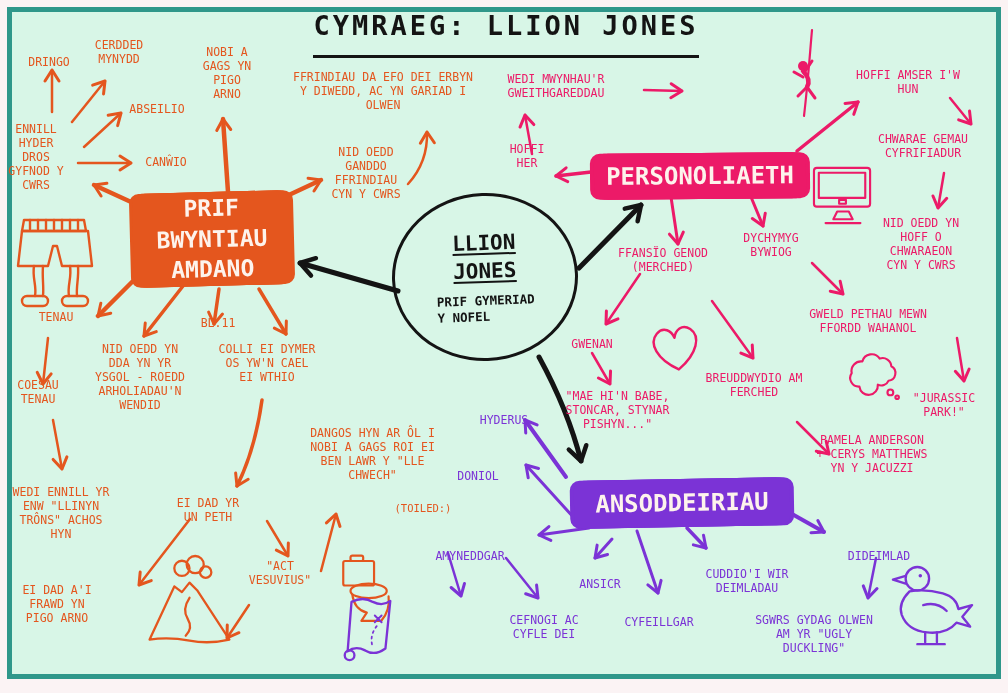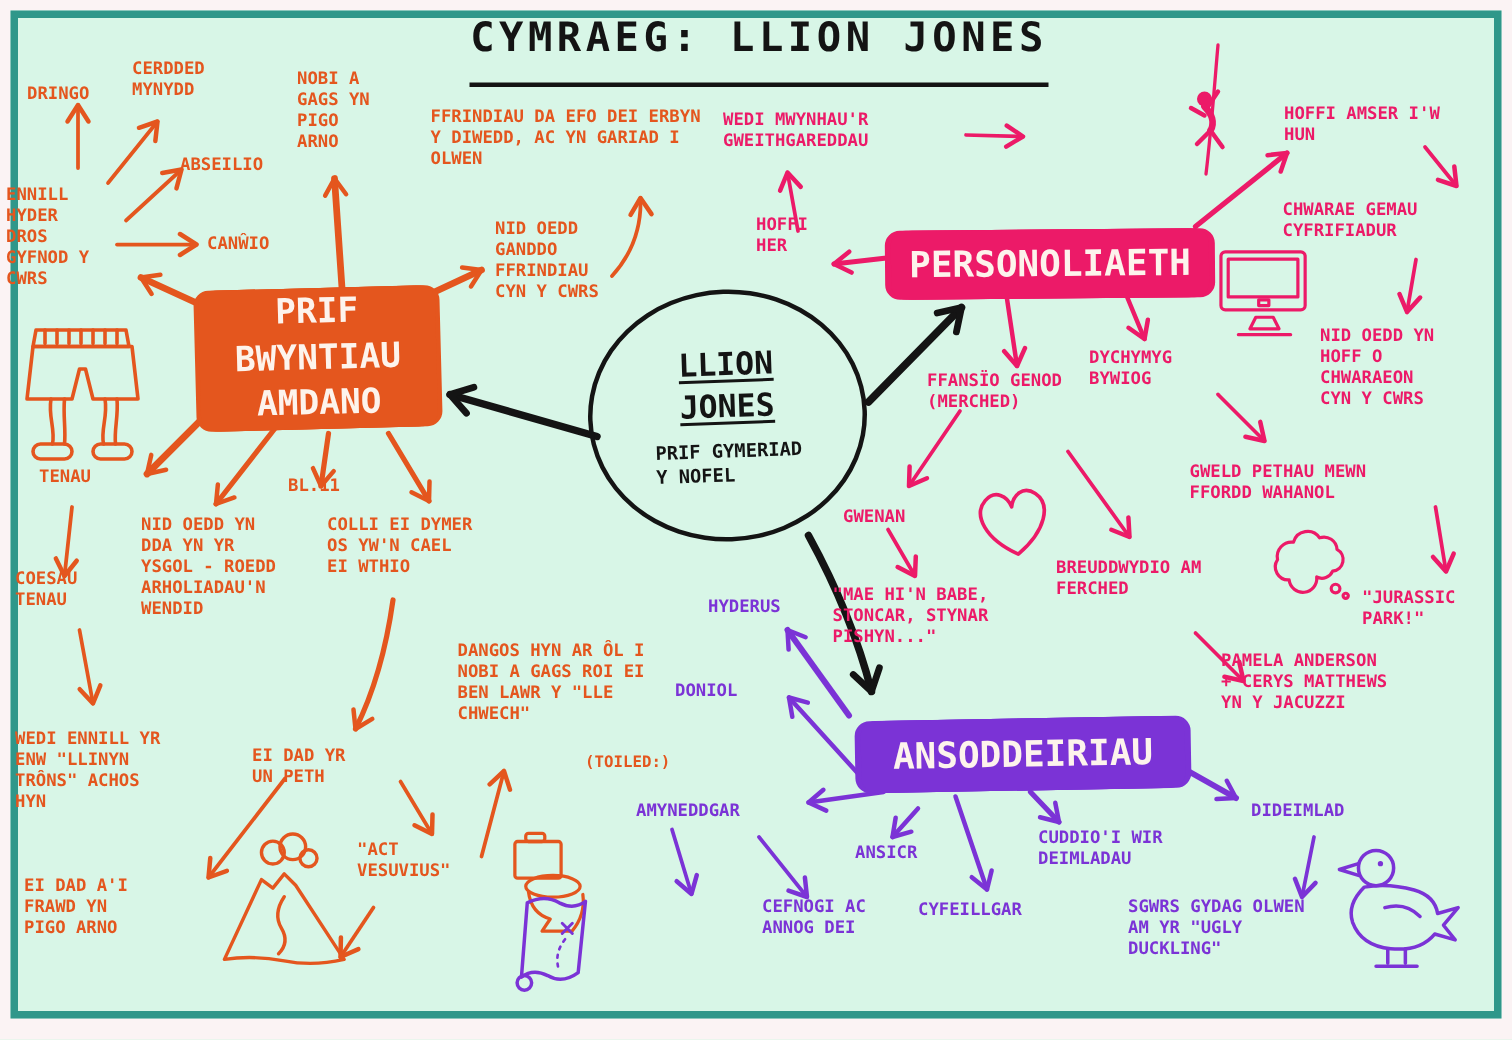--- a/index.html
+++ b/index.html
@@ -2,25 +2,25 @@
 <html style="--orange: #e4561e; --pink: #ec1a68; --purple: #7b33d6; --ink: #141414; --background: #d8f6e7; --frame: #2f978a;"><head>
 <meta charset="utf-8">
 <style>
   html,body{margin:0;padding:0;}
   body{width:1008px;height:693px;position:relative;overflow:hidden;background:#fbf3f4;
        font-family:"DejaVu Sans Mono", monospace;}
   .page{position:absolute;inset:0;}
   .frame{position:absolute;left:7px;top:7px;width:984px;height:662px;
          border:5px solid var(--frame,#2f978a);background:var(--background,#d8f6e7);}
   .layer{position:absolute;left:0;top:0;width:1008px;height:693px;}
-  .node{position:absolute;font-weight:bold;font-size:11.5px;line-height:1.22;
-        letter-spacing:0px;white-space:normal;}
+  .node{position:absolute;font-weight:normal;font-size:11.5px;line-height:1.22;
+        text-align:center;letter-spacing:0px;white-space:normal;}
   .o{color:var(--orange,#e4561e);}
   .p{color:var(--pink,#ec1a68);}
-  .u{color:var(--purple,#7b33d6);}
+  .u{color:var(--purple,#7b33d6);margin-top:16px;}
   .title{position:absolute;left:296px;top:10px;width:420px;text-align:center;}
   .title span{display:inline-block;font-size:27px;font-weight:bold;letter-spacing:3px;
         color:var(--ink,#141414);border-bottom:3px solid var(--ink,#141414);padding-bottom:14px;}
   .center-circle{position:absolute;left:392px;top:193px;width:180px;height:162px;
         border:3.5px solid var(--ink,#141414);border-radius:50%;
         display:flex;flex-direction:column;align-items:center;justify-content:center;
         transform:rotate(-2deg);}
   .center-name{font-size:21px;font-weight:bold;color:var(--ink,#141414);
         text-decoration:underline;text-underline-offset:3px;line-height:1.35;}
   .center-sub{font-size:12.5px;font-weight:bold;color:var(--ink,#141414);line-height:1.3;margin-top:7px;}
@@ -170,21 +170,21 @@
   <div class="node p" style="left:908px;top:391px;width:72px">"JURASSIC PARK!"</div>
   <div class="node p" style="left:814px;top:433px;width:116px">PAMELA ANDERSON + CERYS MATTHEWS YN Y JACUZZI</div>
 
   <div class="node u" style="left:472px;top:397px;width:64px">HYDERUS</div>
   <div class="node u" style="left:450px;top:453px;width:56px">DONIOL</div>
   <div class="node u" style="left:424px;top:533px;width:92px">AMYNEDDGAR</div>
   <div class="node u" style="left:570px;top:561px;width:60px">ANSICR</div>
   <div class="node u" style="left:692px;top:551px;width:110px">CUDDIO'I WIR DEIMLADAU</div>
   <div class="node u" style="left:612px;top:599px;width:94px">CYFEILLGAR</div>
   <div class="node u" style="left:834px;top:533px;width:90px">DIDEIMLAD</div>
-  <div class="node u" style="left:508px;top:597px;width:72px">CEFNOGI AC ANNOG DEI</div>
+  <div class="node u" style="left:508px;top:597px;width:72px">CEFNOGI AC CYFLE DEI</div>
   <div class="node u" style="left:752px;top:597px;width:124px">SGWRS GYDAG OLWEN AM YR "UGLY DUCKLING"</div>
 
   <svg class="ic" style="left:12px;top:216px" width="86" height="96" viewBox="0 0 86 96" fill="none" stroke="#e4561e" stroke-width="2.4" stroke-linecap="round" stroke-linejoin="round">
     <path d="M12,4 h60 l2,11 h-64 z"></path>
     <path d="M18,4 v9 M26,4 v9 M34,4 v9 M42,4 v9 M50,4 v9 M58,4 v9 M66,4 v9"></path>
     <path d="M10,15 L6,50 L36,50 L41,30 L45,30 L50,50 L80,50 L76,15 Z"></path>
     <path d="M22,50 C20,62 25,70 23,80 M31,50 C30,62 32,70 31,80"></path>
     <path d="M58,50 C60,62 55,70 57,80 M66,50 C67,62 64,70 65,80"></path>
     <rect x="10" y="80" width="26" height="10" rx="5"></rect>
     <rect x="50" y="80" width="26" height="10" rx="5"></rect>

